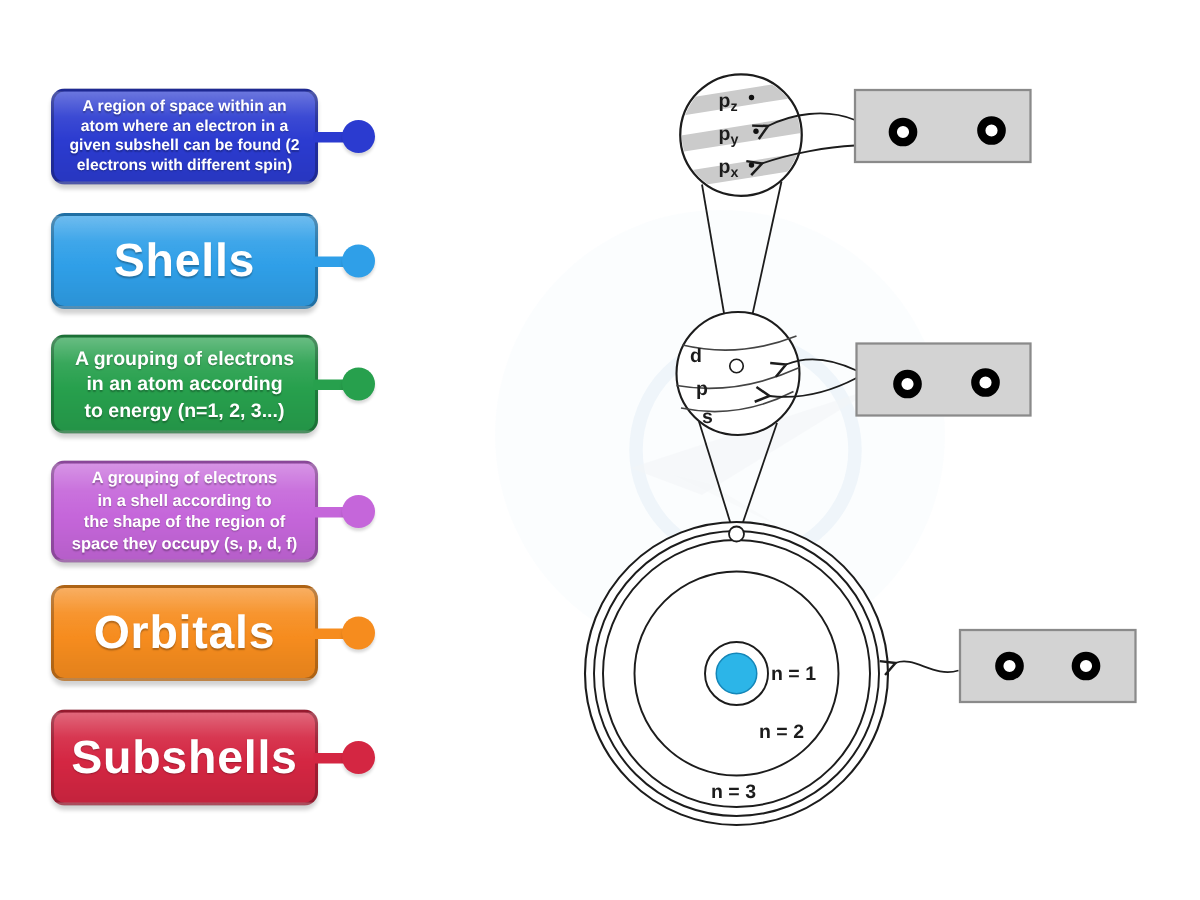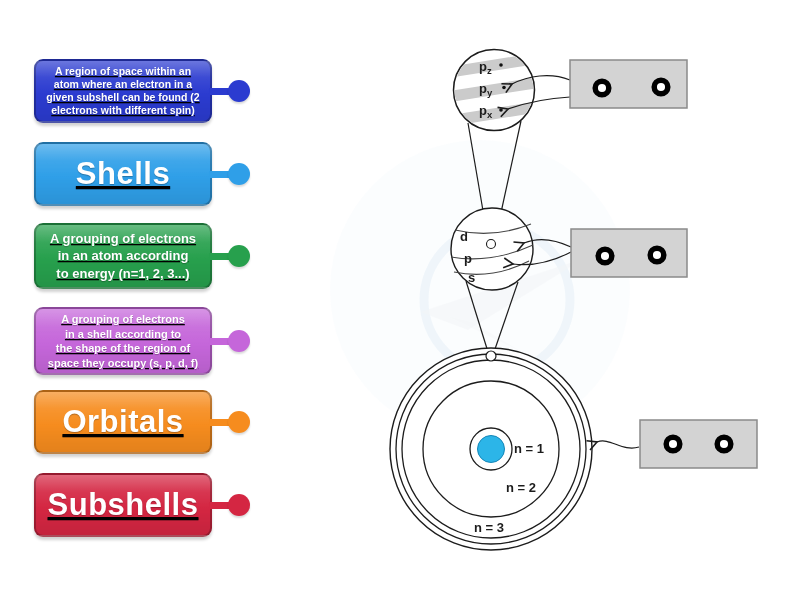--- a/index.html
+++ b/index.html
@@ -6,21 +6,21 @@
   body{
     width:800px;height:600px;background:#ffffff;overflow:hidden;
     font-family:"Liberation Sans",sans-serif;position:relative;
   }
   .stage{position:absolute;inset:0;}
   .diagram{position:absolute;left:0;top:0;width:800px;height:600px;}
   .diagram text{font-family:"Liberation Sans",sans-serif;font-size:13px;font-weight:600;fill:#1c1c1c;}
   .diagram .sub{font-size:9.5px;}
   .diagram .shell-label{font-size:13px;}
 
-  .card-wrap{position:absolute;left:34px;width:178px;text-decoration:underline;}
+  .card-wrap{position:absolute;left:34px;width:178px;}
   .card{
     position:relative;width:100%;height:100%;
     background-color:var(--card-color,#888);
     background-image:linear-gradient(180deg,rgba(255,255,255,.30) 0%,rgba(255,255,255,.08) 28%,rgba(255,255,255,0) 55%,rgba(0,0,0,.08) 100%);
     border:2px solid rgba(0,0,0,.24);
     border-radius:9px;
     box-shadow:0 3px 3px rgba(0,0,0,.18);
     display:flex;align-items:center;justify-content:center;
     box-sizing:border-box;
     cursor:pointer;

